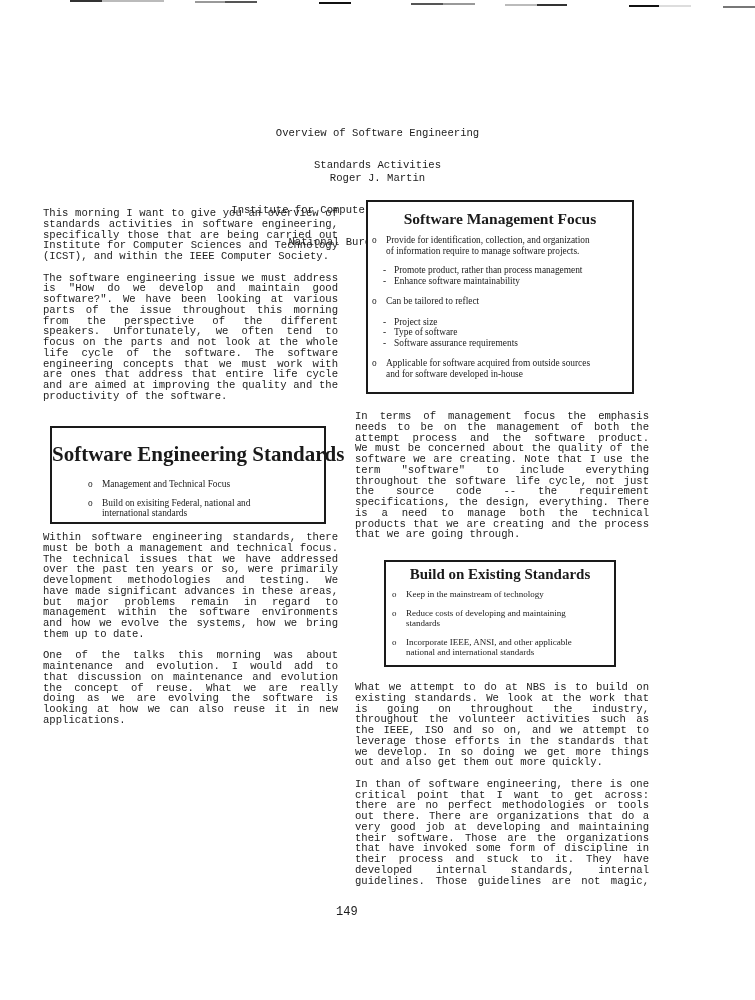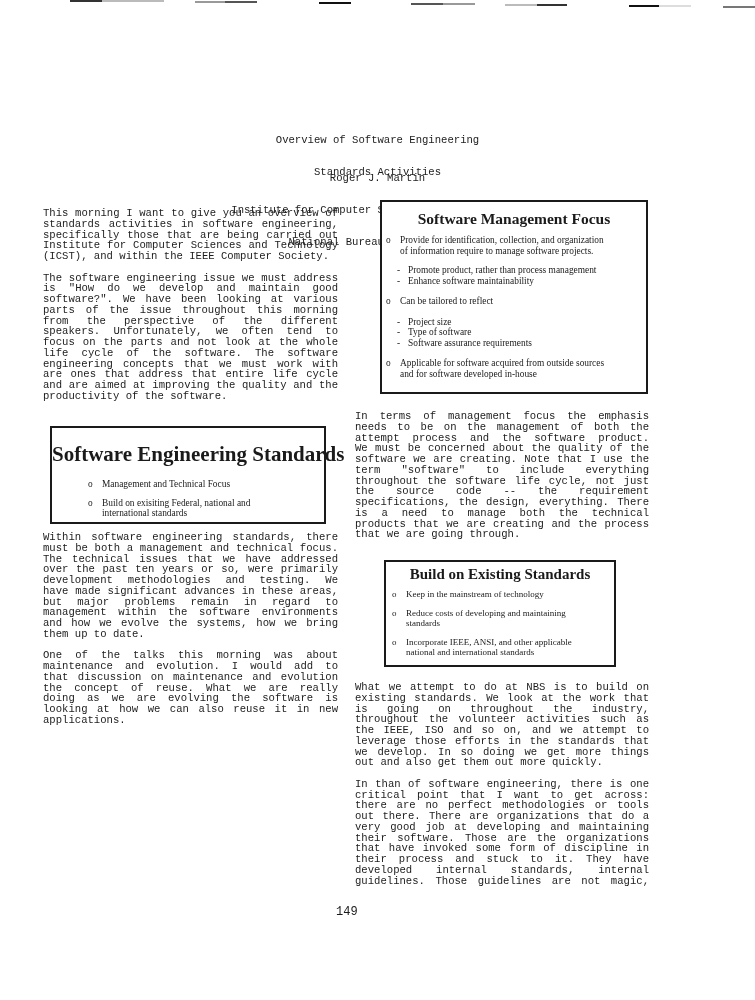--- a/index.html
+++ b/index.html
@@ -28,21 +28,21 @@
 <div class="scanmark" style="left:225px;width:32px;background:#555;top:1px;"></div>
 <div class="scanmark" style="left:319px;width:32px;background:#111;top:2px;"></div>
 <div class="scanmark" style="left:411px;width:32px;background:#555;top:3px;"></div>
 <div class="scanmark" style="left:443px;width:32px;background:#999;top:3px;"></div>
 <div class="scanmark" style="left:505px;width:32px;background:#bbb;top:4px;"></div>
 <div class="scanmark" style="left:537px;width:30px;background:#333;top:4px;"></div>
 <div class="scanmark" style="left:629px;width:30px;background:#111;top:5px;"></div>
 <div class="scanmark" style="left:659px;width:32px;background:#ddd;top:5px;"></div>
 <div class="scanmark" style="left:723px;width:32px;background:#777;top:6px;"></div>
 
-<div class="header mono" style="top:113px;">
+<div class="header mono" style="top:106px;">
   <div>Overview of Software Engineering</div>
   <div>Standards Activities</div>
 </div>
 <div class="header mono" style="top:151px;">
   <div>Roger J. Martin</div>
   <div>Institute for Computer Sciences and Technology</div>
   <div>National Bureau of Standards</div>
 </div>
 
 <div class="col mono" style="left:43px;top:208px;width:295px;">
@@ -101,21 +101,21 @@
     <span class="ln">One of the talks this morning was about</span>
     <span class="ln">maintenance and evolution.  I would add to</span>
     <span class="ln">that discussion on maintenance and evolution</span>
     <span class="ln">the concept of reuse.  What we are really</span>
     <span class="ln">doing as we are evolving the software is</span>
     <span class="ln">looking at how we can also reuse it in new</span>
     <span class="ln last">applications.</span>
   </div>
 </div>
 
-<div class="box" style="left:380px;top:200px;width:264px;height:190px;">
+<div class="box" style="left:366px;top:200px;width:264px;height:190px;">
   <div class="box-title" style="font-size:15.5px;margin-top:8px;">Software Management Focus</div>
   <div style="margin:7px 0 0 4px;">
     <div class="bitem">
       <span class="bullet">o</span>
       <div>Provide for identification, collection, and organization</div>
       <div>of information require to manage software projects.</div>
     </div>
     <div style="margin-top:9px;">
       <div class="sub"><span class="dash">-</span><span>Promote product, rather than process management</span></div>
       <div class="sub"><span class="dash">-</span><span>Enhance software maintainability</span></div>

